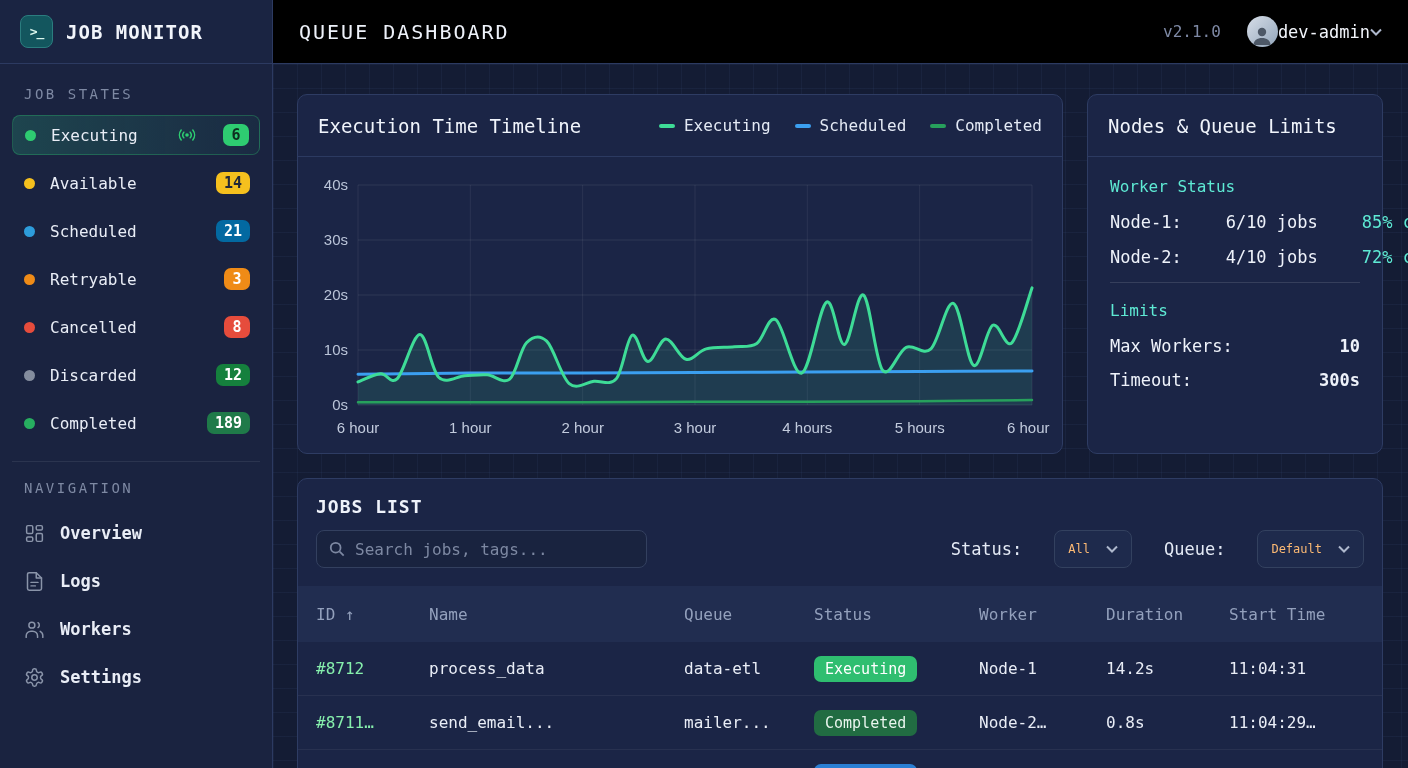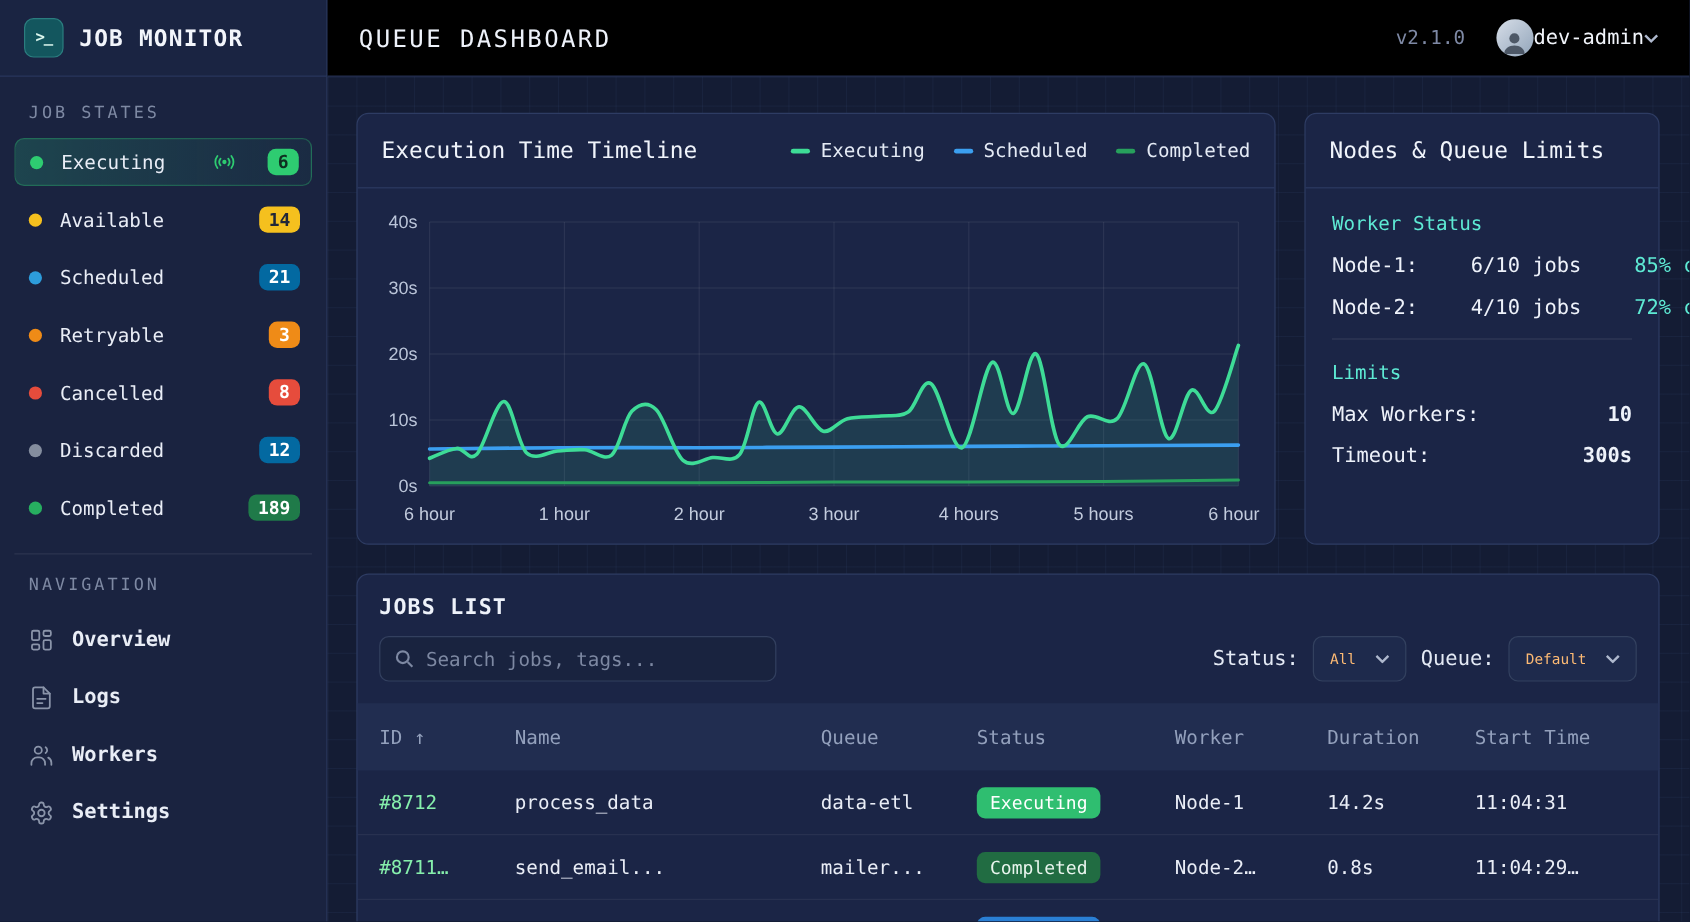--- a/index.html
+++ b/index.html
@@ -104,21 +104,21 @@
   .search-box {
     width:331px; height:38px; background:#19233f; border:1px solid #33405f; border-radius:8px;
     display:flex; align-items:center; gap:10px; padding:0 12px;
   }
   .search-box svg { width:16px; height:16px; flex:none; stroke:#7d88a2; fill:none; stroke-width:2; }
   .search-box input {
     background:transparent; border:none; outline:none; color:#e9edf6;
     font-family:inherit; font-size:16px; width:100%;
   }
   .search-box input::placeholder { color:#7d88a2; }
-  .filters { margin-left:auto; display:flex; align-items:center; gap:12px;justify-content:space-between; }
+  .filters { margin-left:auto; display:flex; align-items:center; gap:32px;justify-content:space-between; }
   .filter-label { font-size:17px; color:#e4eaf5; }
   .select {
     background:#1e2a4c; border:1px solid #33415f; border-radius:8px; height:38px;
     display:flex; align-items:center; gap:16px; padding:0 13px; cursor:pointer;
   }
   .select-value { font-size:12px; color:#fdba74; }
   .table { margin-top:18px; }
   .t-head {
     display:grid; grid-template-columns:113px 255px 130px 165px 127px 123px 1fr;
     background:#212d50; height:56px; align-items:center; padding-left:18px;
@@ -192,21 +192,21 @@
           <span class="badge" style="background: rgb(239, 139, 23); color: rgb(255, 255, 255);">3</span>
         </div>
         <div class="state-item">
           <span class="dot" style="background: rgb(230, 76, 60);"></span>
           <span class="state-label">Cancelled</span>
           <span class="badge" style="background: rgb(230, 76, 60); color: rgb(255, 255, 255);">8</span>
         </div>
         <div class="state-item">
           <span class="dot" style="background: rgb(132, 141, 158);"></span>
           <span class="state-label">Discarded</span>
-          <span class="badge" style="background: #0369a1; color: rgb(255, 255, 255);">12</span>
+          <span class="badge" style="background: #15803d; color: rgb(255, 255, 255);">12</span>
         </div>
         <div class="state-item">
           <span class="dot" style="background: rgb(39, 174, 96);"></span>
           <span class="state-label">Completed</span>
           <span class="badge" style="background: rgb(31, 122, 73); color: rgb(255, 255, 255);">189</span>
         </div>
       </div>
     <div class="nav-section">
       <div class="side-label">NAVIGATION</div>
       <div id="nav-items">

